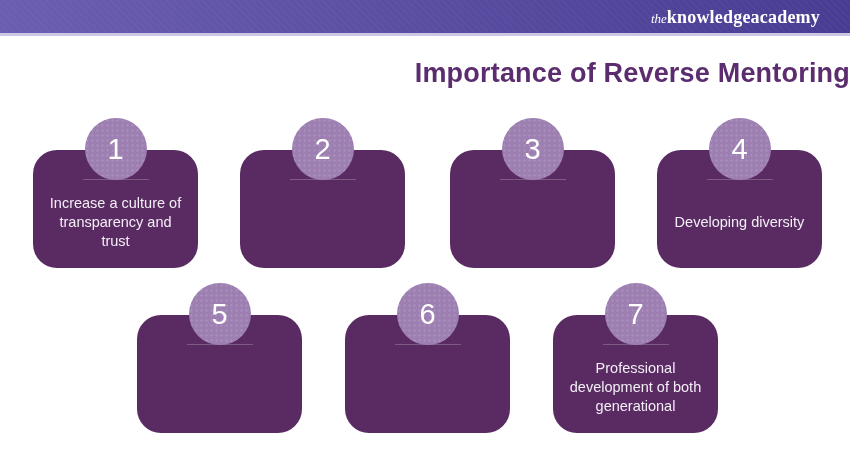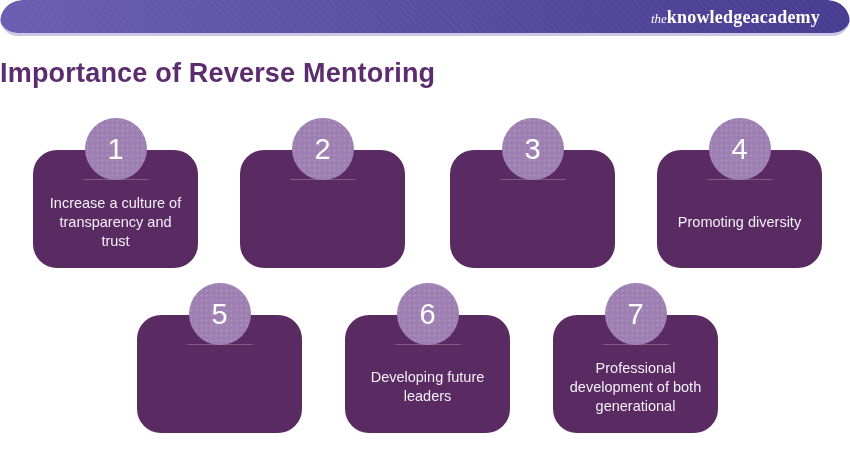--- a/index.html
+++ b/index.html
@@ -1,15 +1,15 @@
 <!DOCTYPE html>
 <html><head>
 <meta charset="utf-8">
 <style>
-  * { margin: 0; padding: 0; box-sizing: border-box; border-radius: 22px; }
+  * { margin: 0; padding: 0; box-sizing: border-box; }
   html, body { background: #ffffff; }
   body { font-family: "Liberation Sans", sans-serif; }
 
   .canvas {
     position: relative;
     width: 850px;
     height: 450px;
     background: #ffffff;
     overflow: hidden;
   }
@@ -47,21 +47,21 @@
   .brand-logo .logo-bold {
     font-weight: 700;
     letter-spacing: 0.2px;
   }
 
   
   .page-title {
     position: absolute;
     top: 58px; left: 0;
     width: 850px;
-    text-align: left;
+    text-align: right;
     font-size: 27px;
     font-weight: 700;
     letter-spacing: 0.2px;
     color: #5b2c6e;
   }
 
   
   .step-card {
     position: absolute;
     width: 165px; height: 118px;
@@ -152,36 +152,35 @@
     <div class="step-circle">
       <span class="step-number">3</span>
     </div>
   </div>
 
   <div class="step-card card-4">
     <div class="divider"></div>
     <div class="step-circle">
       <span class="step-number">4</span>
     </div>
-    <div class="step-text">Promoting diversity</div>
+    <div class="step-text">Developing diversity</div>
   </div>
 
   <div class="step-card card-5">
     <div class="divider"></div>
     <div class="step-circle">
       <span class="step-number">5</span>
     </div>
   </div>
 
   <div class="step-card card-6">
     <div class="divider"></div>
     <div class="step-circle">
       <span class="step-number">6</span>
     </div>
-    <div class="step-text">Developing future leaders</div>
   </div>
 
   <div class="step-card card-7">
     <div class="divider"></div>
     <div class="step-circle">
       <span class="step-number">7</span>
     </div>
     <div class="step-text">Professional development of both generational</div>
   </div>
 

